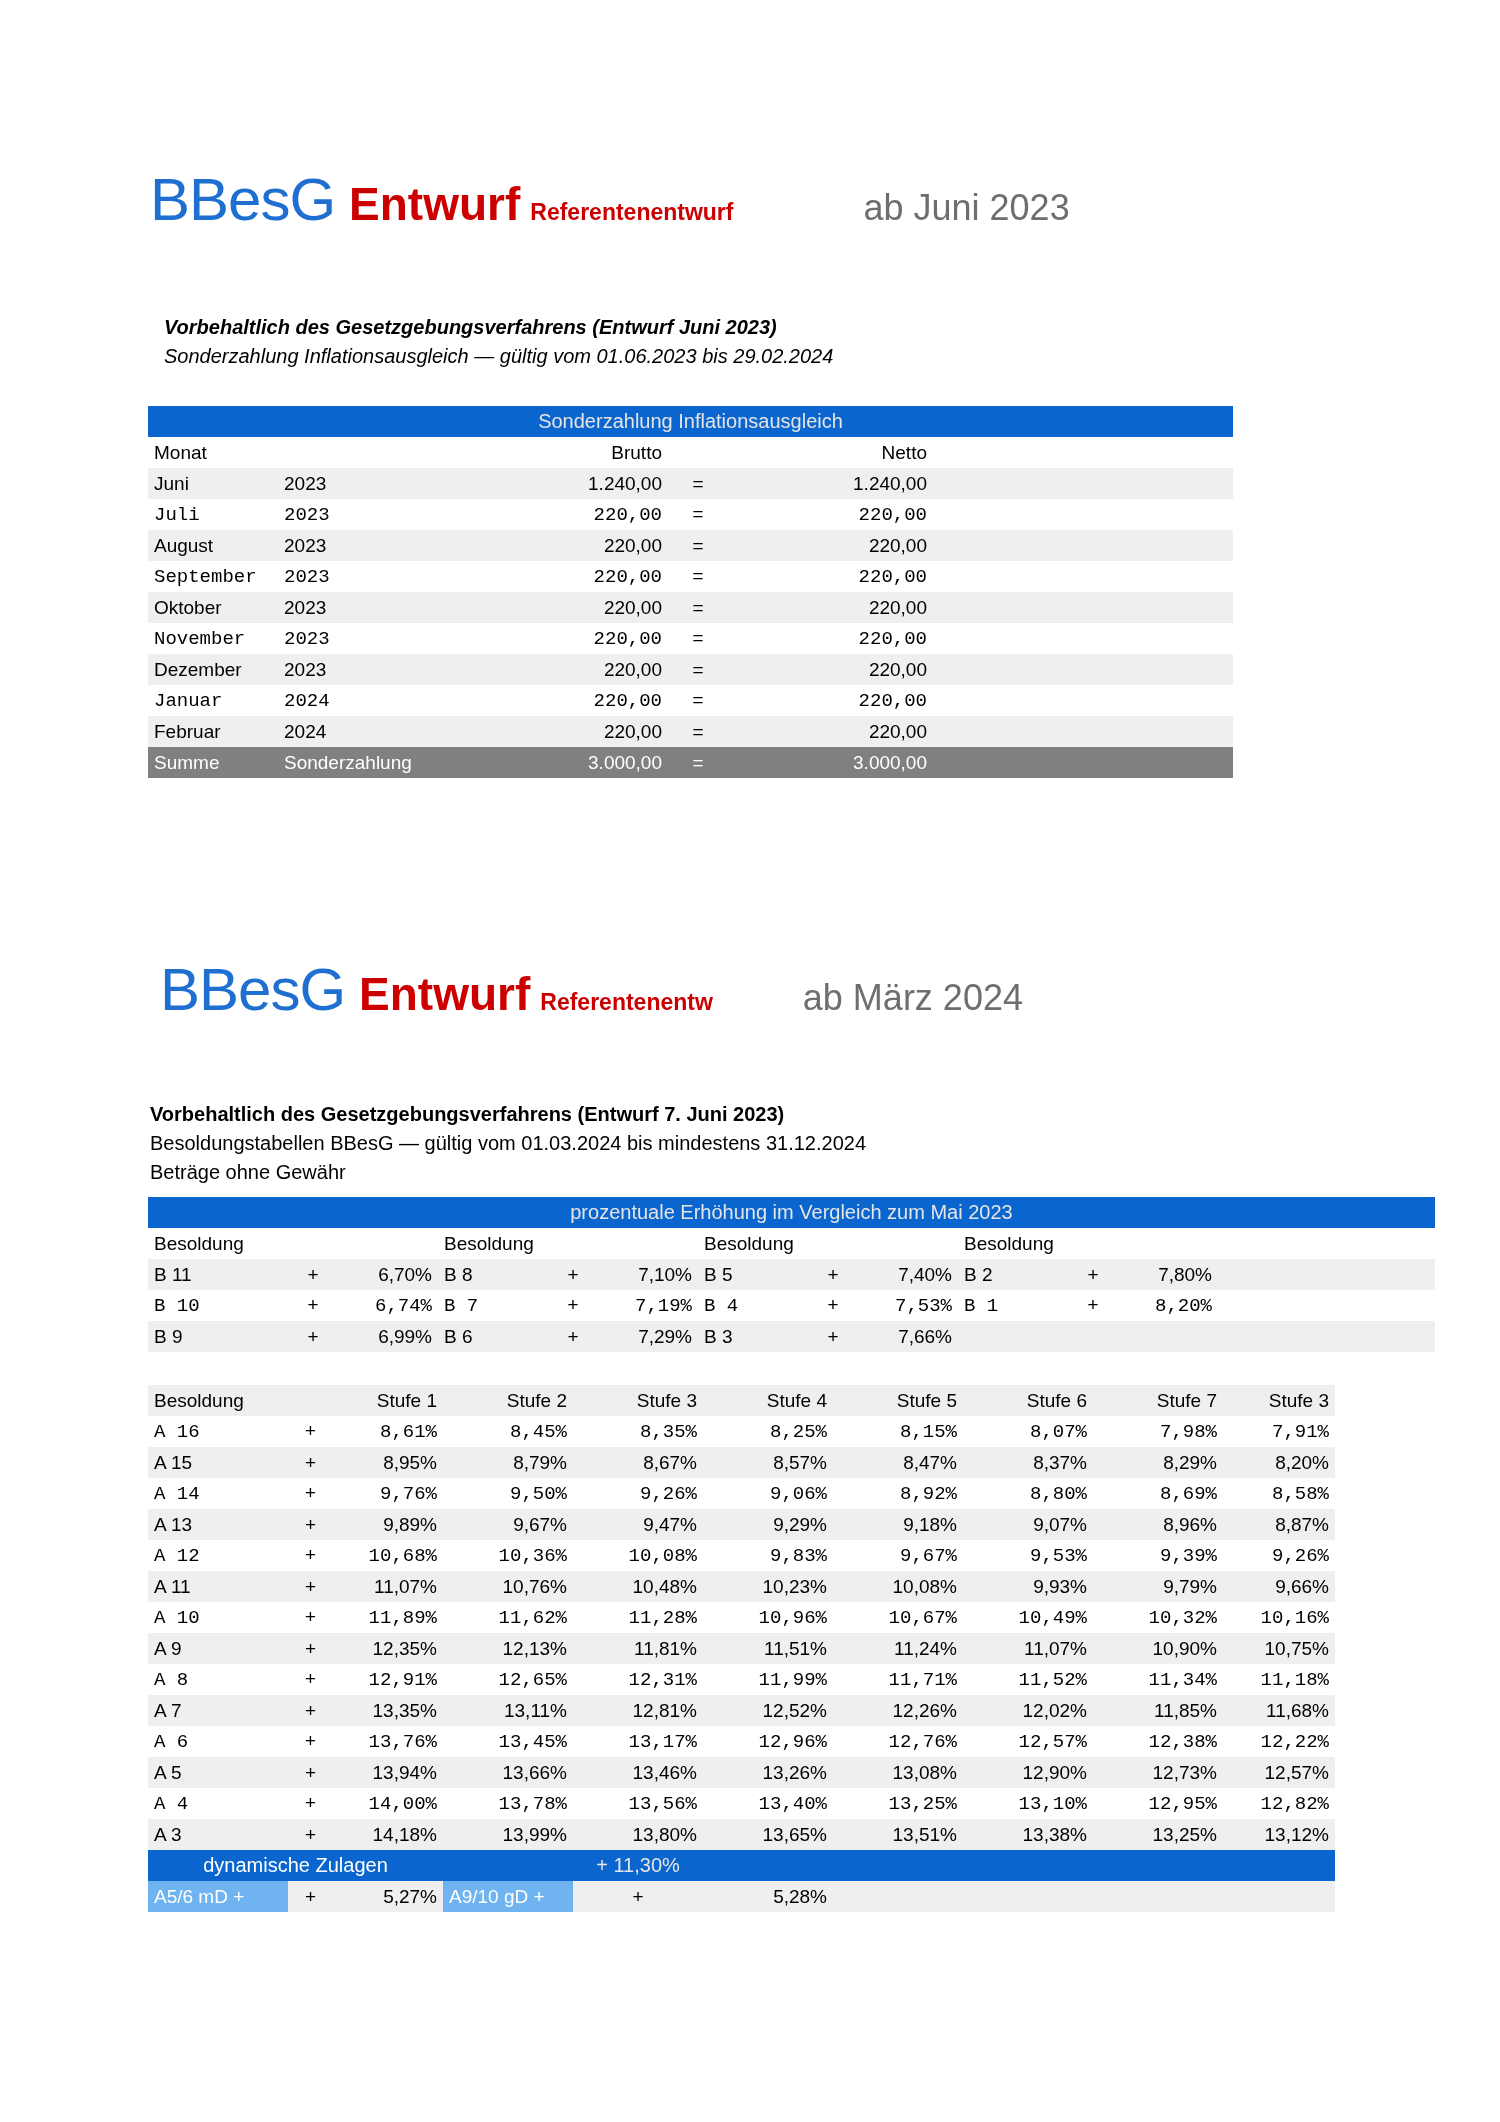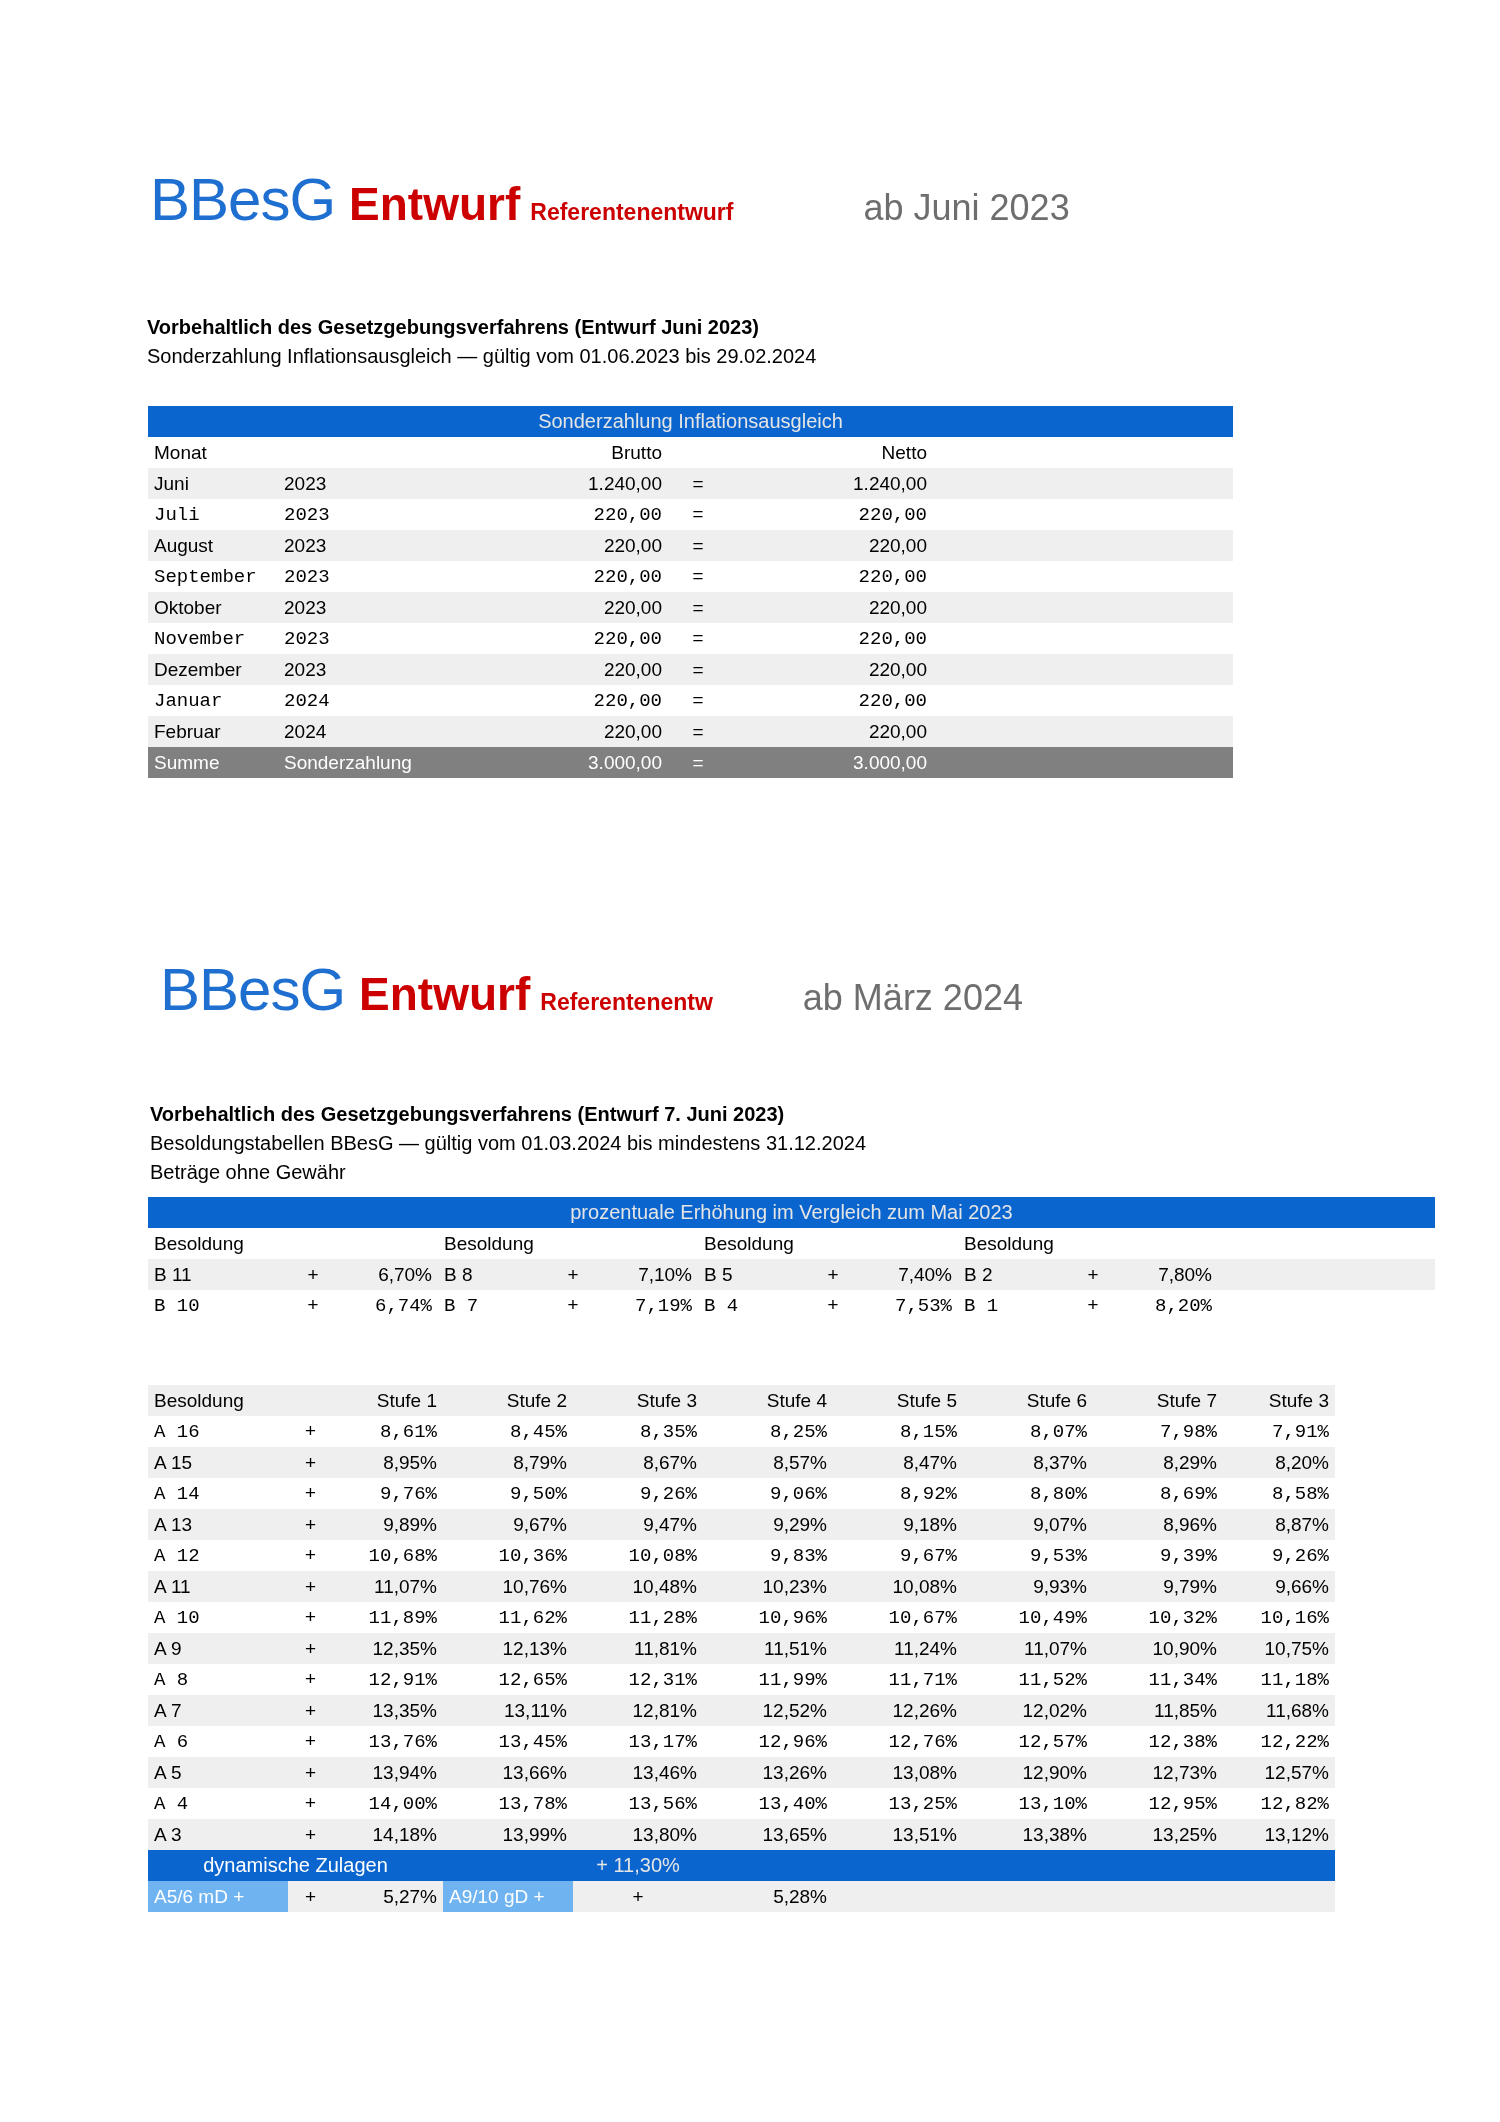--- a/index.html
+++ b/index.html
@@ -106,21 +106,21 @@
 
   <div style="position:absolute; left:150px; top:170px; width:1220px;">
     <div class="logoblock">
       <span class="logo-bbesg">BBesG</span>
       <span class="logo-entwurf">Entwurf</span>
       <span class="logo-ref">Referentenentwurf</span>
       <span class="logo-right" style="margin-left:130px;">ab Juni 2023</span>
     </div>
   </div>
 
-  <div style="position:absolute; left:147px; top:313px; width:1220px;">
+  <div style="position:absolute; left:164px; top:313px; width:1220px;font-style:italic;">
     <div class="sub-strong">Vorbehaltlich des Gesetzgebungsverfahrens (Entwurf Juni 2023)</div>
     <div class="sub-normal">Sonderzahlung Inflationsausgleich — gültig vom 01.06.2023 bis 29.02.2024</div>
   </div>
 
   <div style="position:absolute; left:148px; top:406px;">
     <table class="sheet">
       <colgroup>
         <col style="width:130px">
         <col style="width:190px">
         <col style="width:200px">
@@ -301,20 +301,35 @@
           <td class="c">+</td>
           <td class="r">7,19%</td>
           <td class="l">B 4</td>
           <td class="c">+</td>
           <td class="r">7,53%</td>
           <td class="l">B 1</td>
           <td class="c">+</td>
           <td class="r">8,20%</td>
           <td></td>
         </tr>
+        <tr class="zebra-a">
+          <td class="l">B 9</td>
+          <td class="c">+</td>
+          <td class="r">6,99%</td>
+          <td class="l">B 6</td>
+          <td class="c">+</td>
+          <td class="r">7,29%</td>
+          <td class="l">B 3</td>
+          <td class="c">+</td>
+          <td class="r">7,66%</td>
+          <td class="l"></td>
+          <td class="c"></td>
+          <td class="r"></td>
+          <td></td>
+        </tr>
       </tbody>
     </table>
   </div>
 
   <div style="position:absolute; left:148px; top:1385px;">
     <table class="sheet">
       <colgroup>
         <col style="width:140px">
           <col style="width:45px">
         <col style="width:110px">

